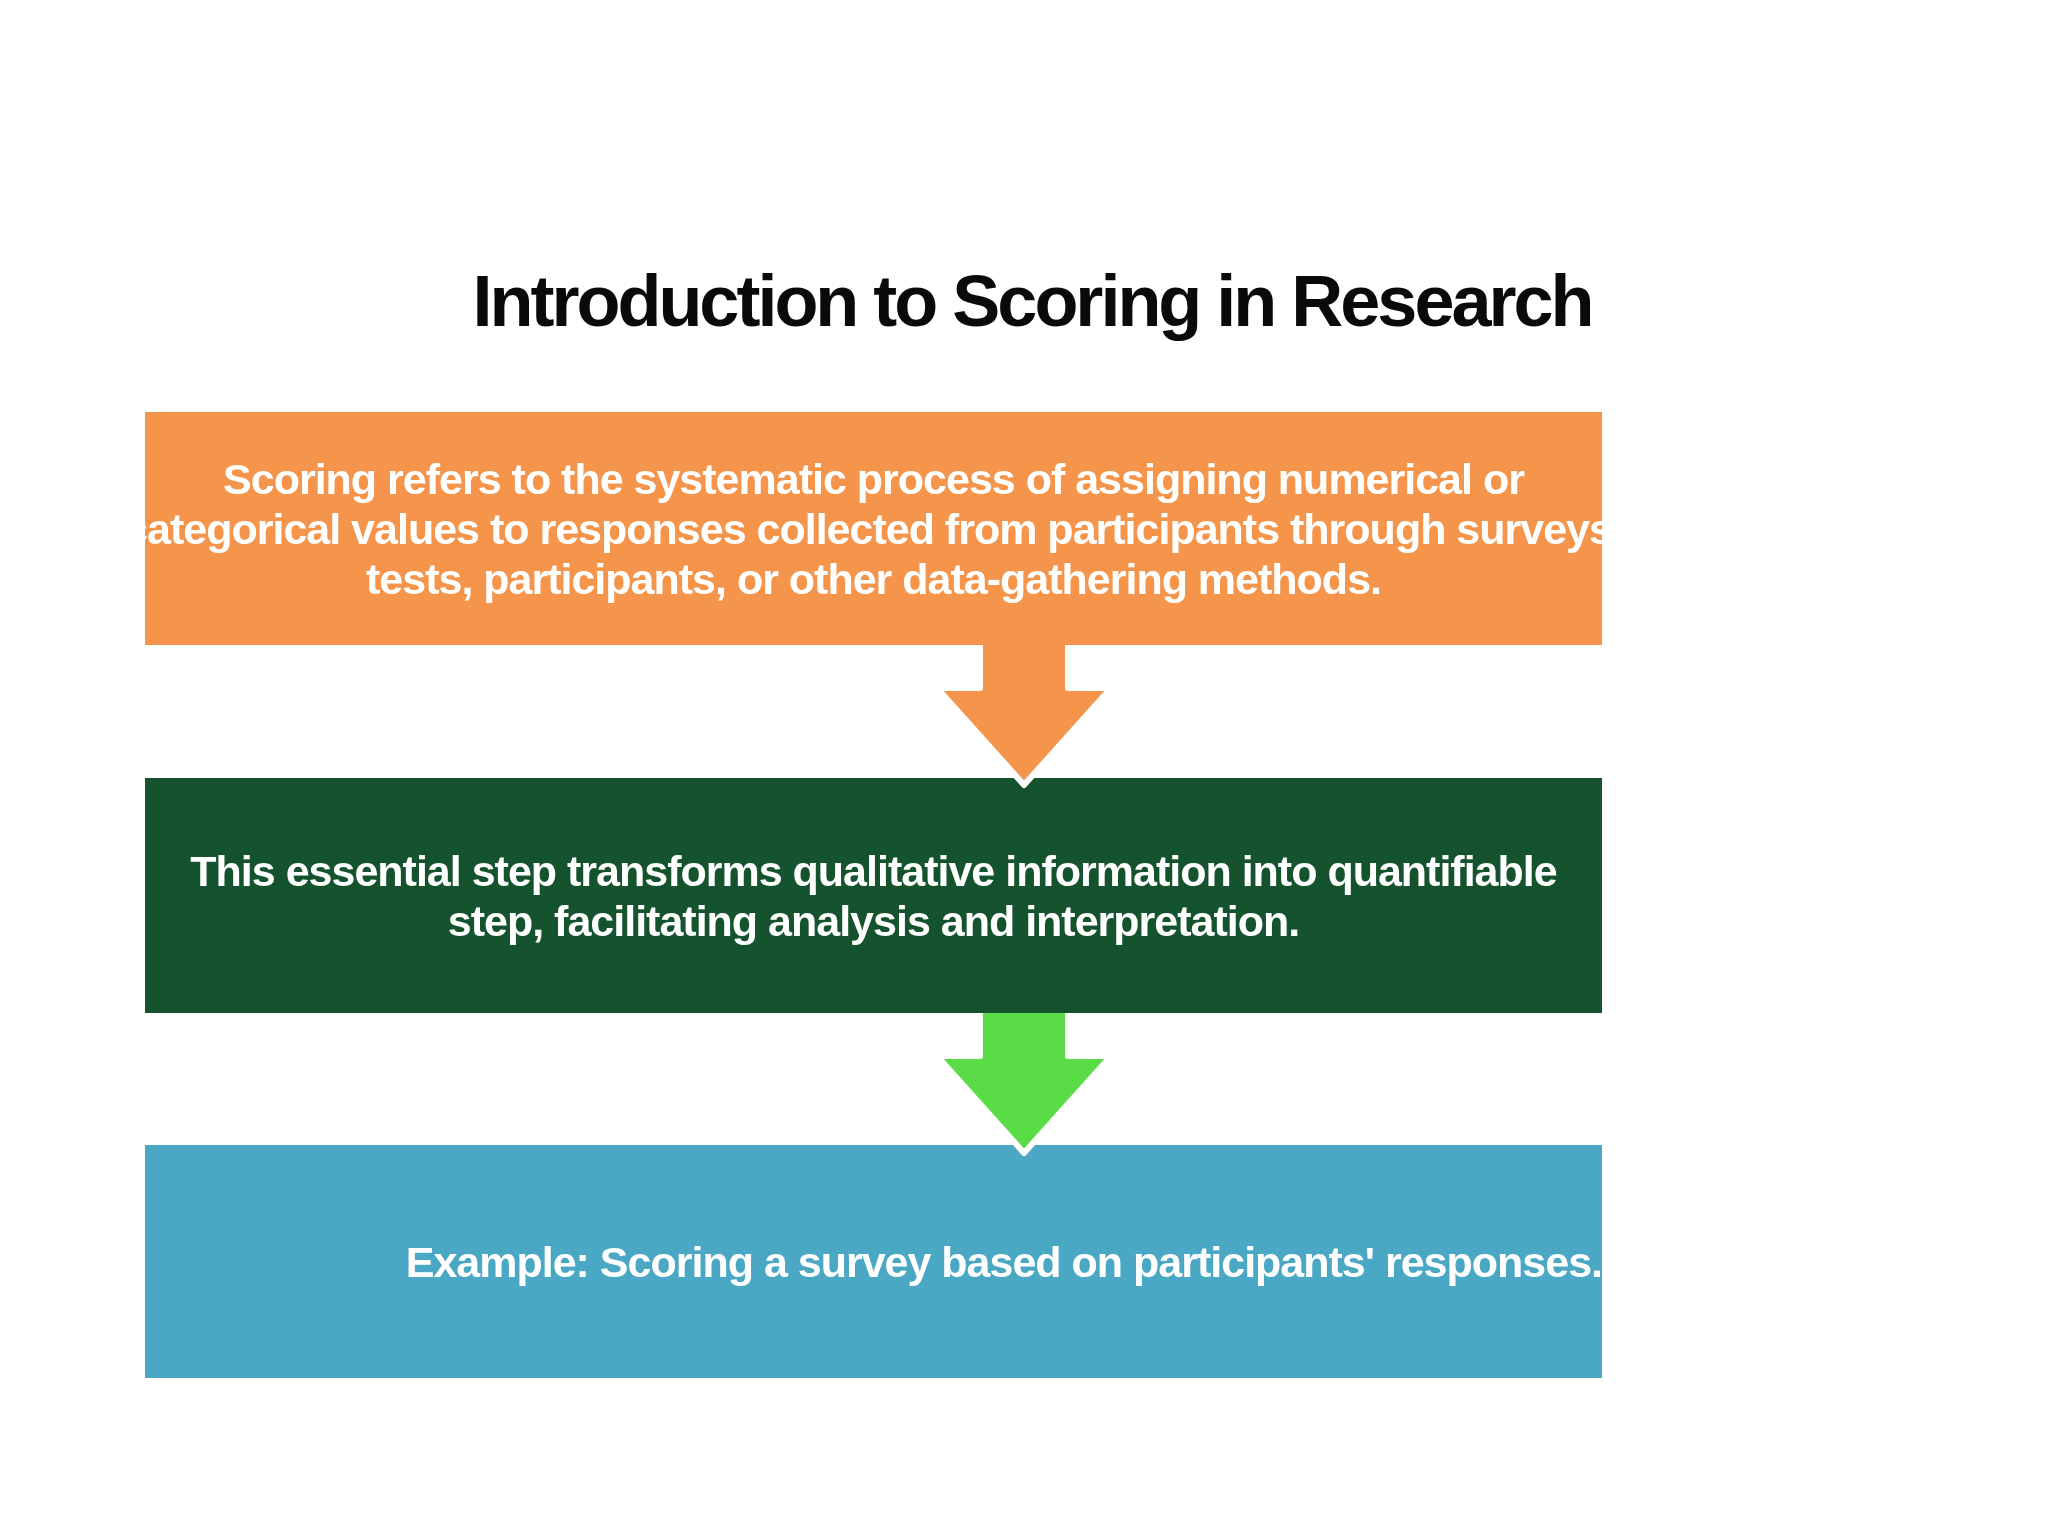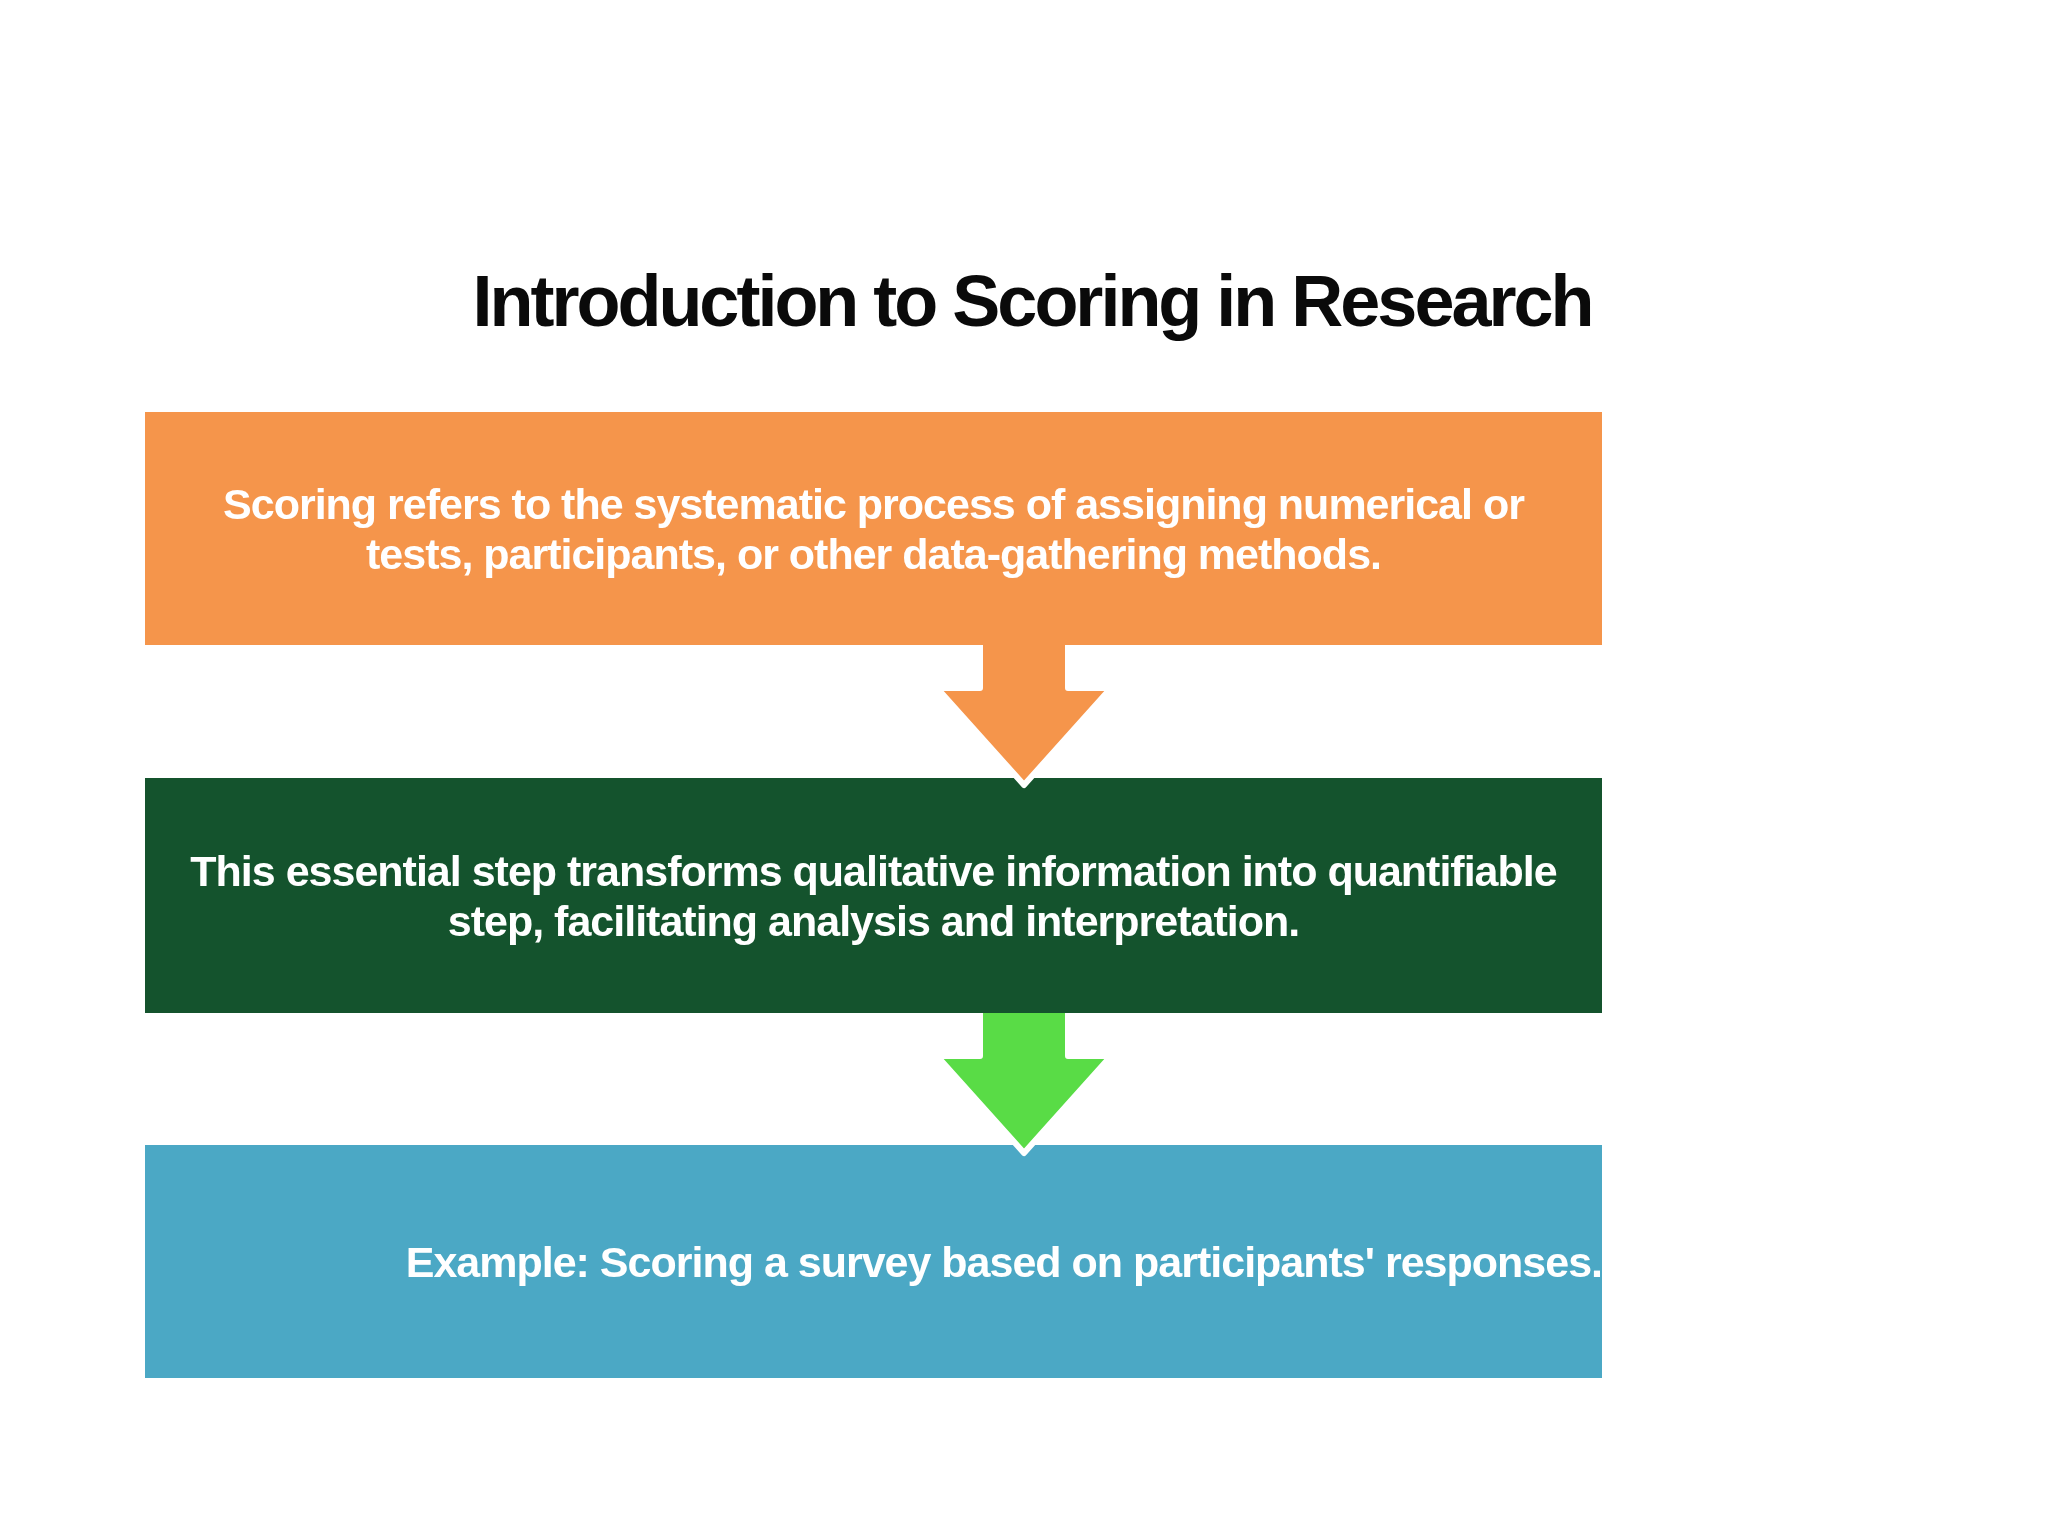--- a/index.html
+++ b/index.html
@@ -57,20 +57,21 @@
 </style>
 </head>
 <body>
 
 <div class="slide">
 
   <h1 class="title">Introduction to Scoring in Research</h1>
 
   <div class="step" id="step-definition" style="background: rgb(245, 149, 75);">
     <div class="line">Scoring refers to the systematic process of assigning numerical or</div>
+    <div class="line">categorical values to responses collected from participants through surveys,</div>
     <div class="line">tests, participants, or other data-gathering methods.</div>
   </div>
 
   <svg class="arrow" id="arrow-1" viewBox="0 0 190 150">
     <polygon points="51,0 139,0 139,48 182,48 95,145 8,48 51,48" stroke="#ffffff" stroke-width="6" stroke-linejoin="round" fill="#F5954B"></polygon>
   </svg>
 
   <div class="step" id="step-transformation" style="background: #14532d;">
     <div class="line">This essential step transforms qualitative information into quantifiable</div>
     <div class="line">step, facilitating analysis and interpretation.</div>

